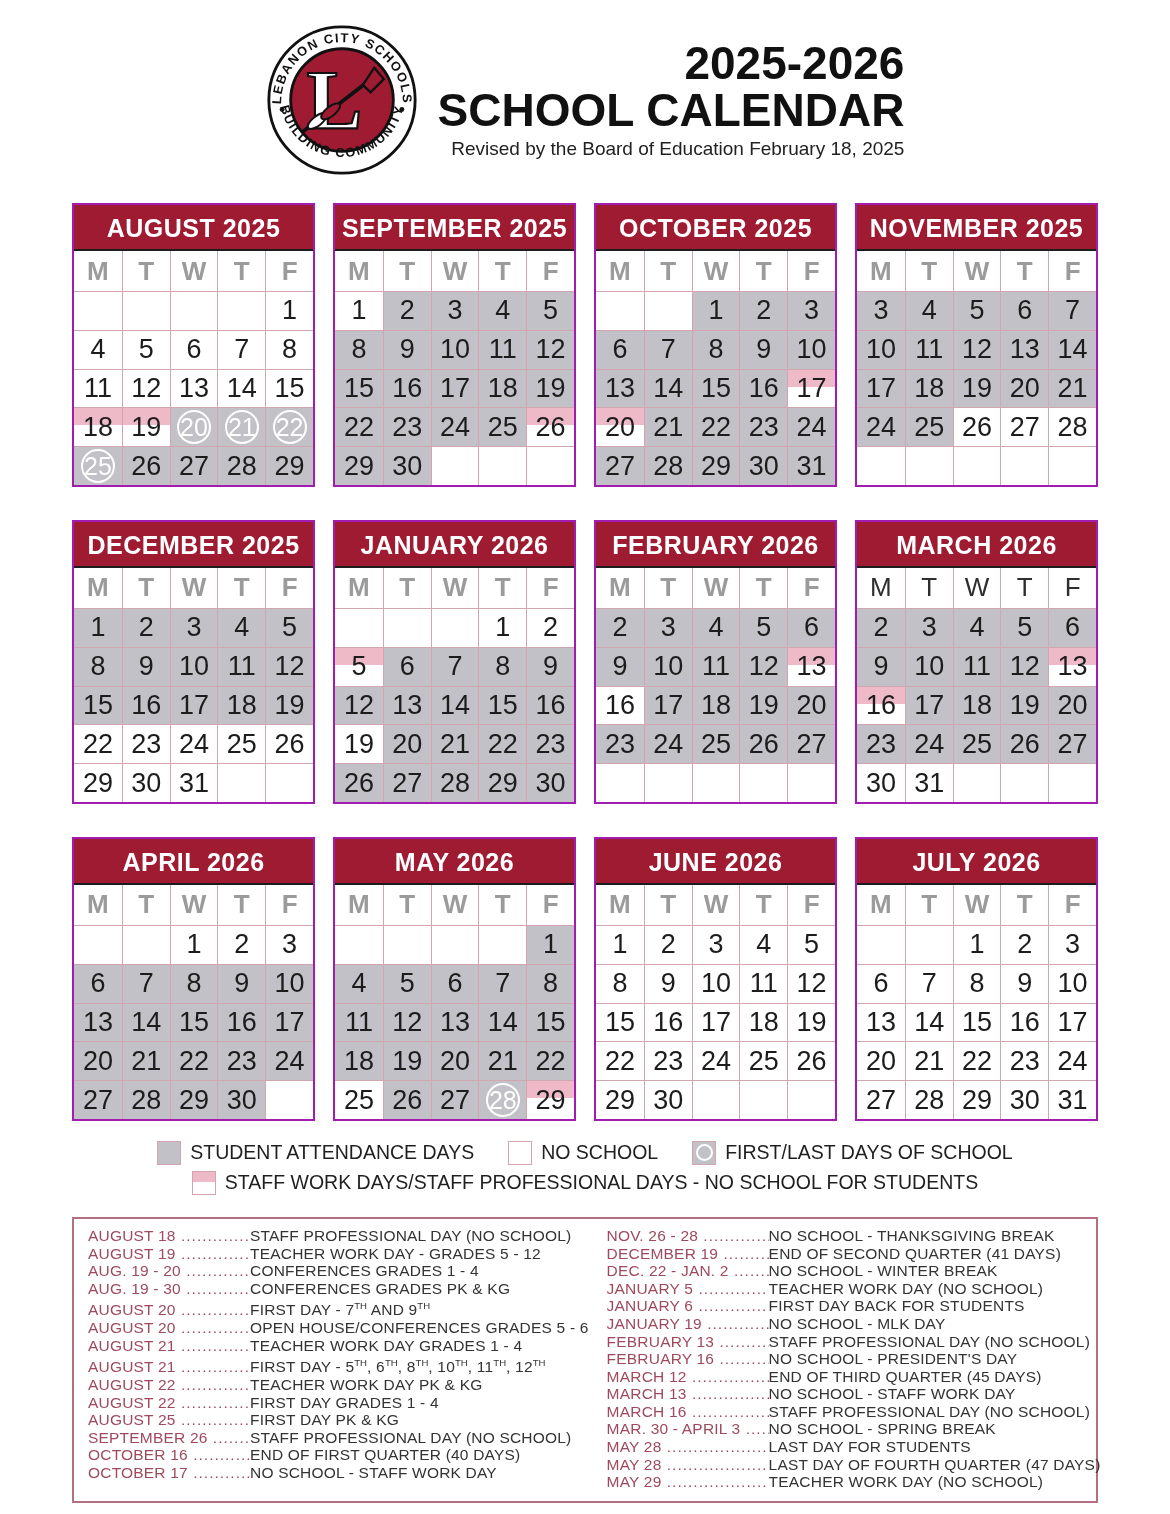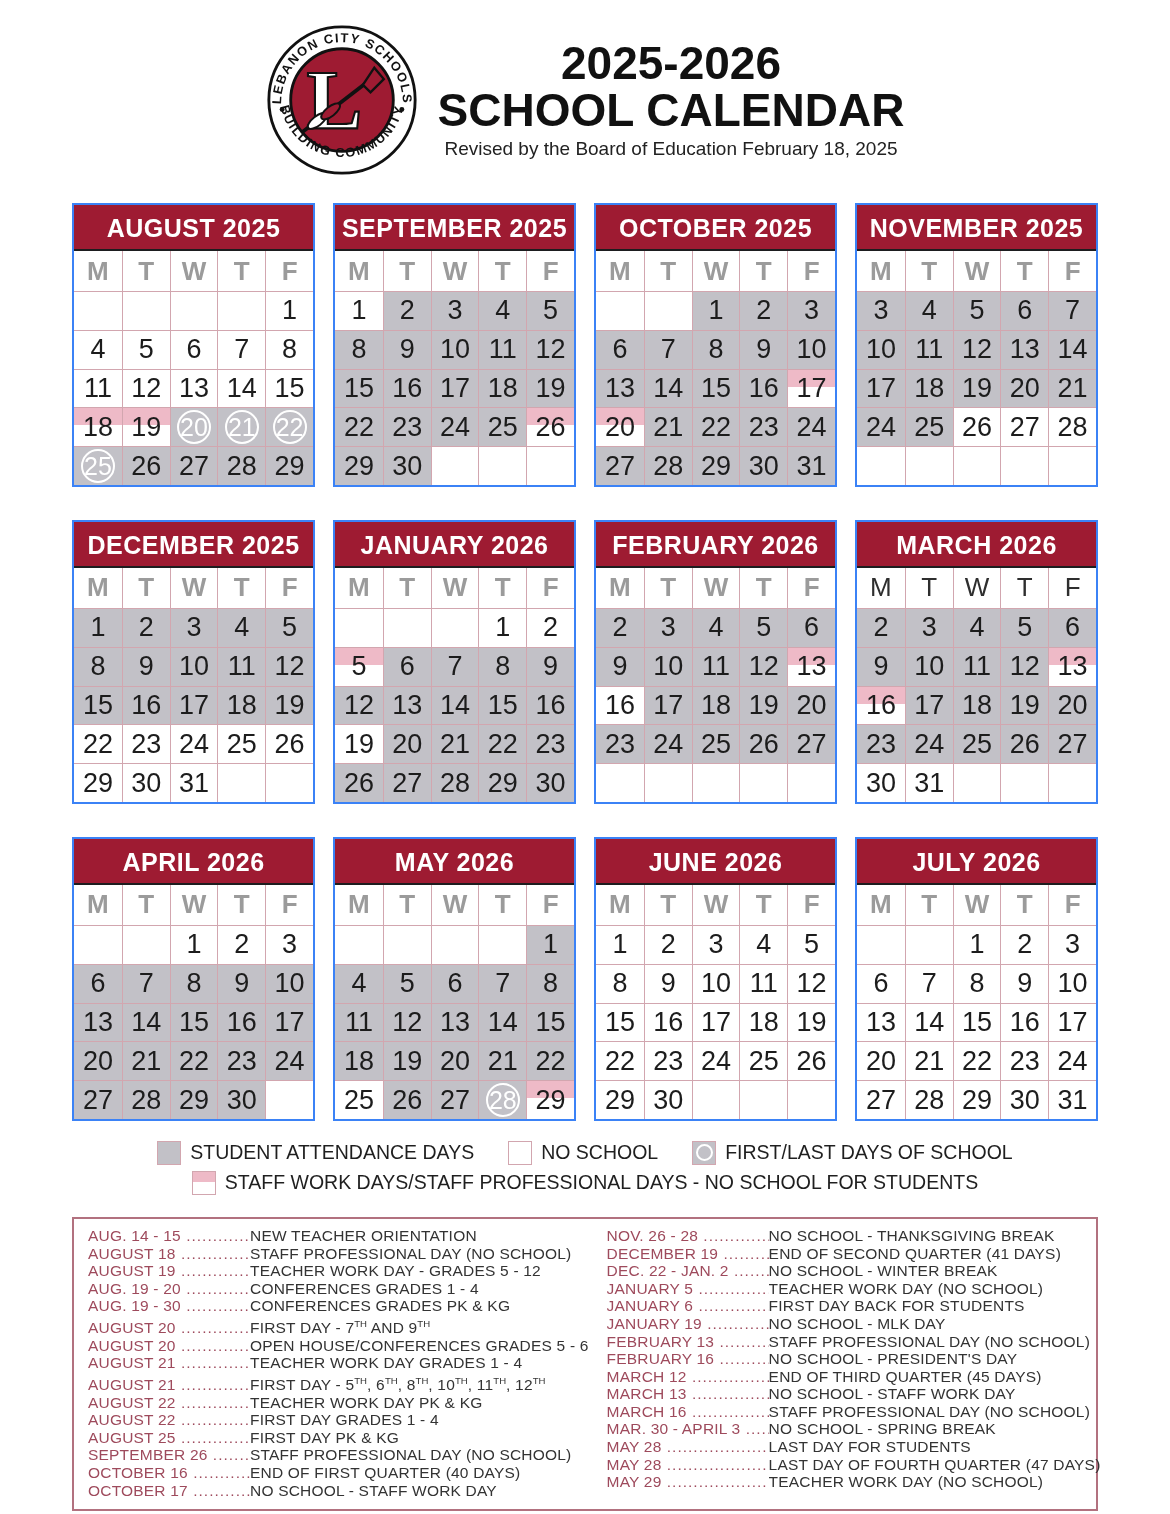--- a/index.html
+++ b/index.html
@@ -11,27 +11,27 @@
     --datec:#9e4a5c;
   }
   *{box-sizing:border-box;margin:0;padding:0;}
   html,body{background:#fff;}
   body{font-family:"Liberation Sans",sans-serif;color:var(--ink);}
   .page{width:1170px;height:1514px;margin:0 auto;background:#fff;position:relative;overflow:hidden;}
 
   
   .hdr{display:flex;justify-content:center;align-items:center;gap:20px;padding-top:24px;}
   .logo{width:152px;height:152px;flex:0 0 auto;}
-  .titles{text-align:center;}
+  .titles{text-align:right;}
   .t1,.t2{font-size:46px;font-weight:bold;line-height:1.02;letter-spacing:0px;color:#111;}
   .sub{font-size:19px;margin-top:5px;color:#222;}
 
   
   .months{display:grid;grid-template-columns:repeat(4,1fr);gap:33px 18px;margin:27px 72px 0 72px;}
-  .month{border:2px solid #3b82f6;background:#fff;}
+  .month{border:2px solid #a21caf;background:#fff;}
   .mtitle{background:var(--maroon);color:#fff;font-weight:bold;font-size:25px;letter-spacing:.5px;
           text-align:center;height:46px;line-height:46px;border-bottom:2px solid #1d1d1f;}
   .mgrid{display:grid;grid-template-columns:repeat(5,1fr);grid-template-rows:40px repeat(5,38.8px);}
   .cell{display:flex;align-items:center;justify-content:center;
         border-left:1px solid var(--line);border-top:1px solid var(--line);
         font-size:27px;color:var(--ink);}
   .cell:nth-child(5n+1){border-left:none;}
   .cell:nth-child(-n+5){border-top:none;}
   .wd{font-weight:bold;color:#9b9b9b;font-size:26px;}
   .month.thin .wd{font-weight:normal;color:#2e2e2e;}
@@ -557,24 +557,20 @@
       <span class="litem">
         <span class="sw st"></span>
         <span>STAFF WORK DAYS/STAFF PROFESSIONAL DAYS - NO SCHOOL FOR STUDENTS</span>
       </span>
     </div>
   </div>
 
   <div class="notes">
     <div class="ncol" id="notesLeft">
         <div class="note">
-          <span class="nd">AUG. 14 - 15</span>
-          <span class="nt">NEW TEACHER ORIENTATION</span>
-        </div>
-        <div class="note">
           <span class="nd">AUGUST 18</span>
           <span class="nt">STAFF PROFESSIONAL DAY (NO SCHOOL)</span>
         </div>
         <div class="note">
           <span class="nd">AUGUST 19</span>
           <span class="nt">TEACHER WORK DAY - GRADES 5 - 12</span>
         </div>
         <div class="note">
           <span class="nd">AUG. 19 - 20</span>
           <span class="nt">CONFERENCES GRADES 1 - 4</span>

